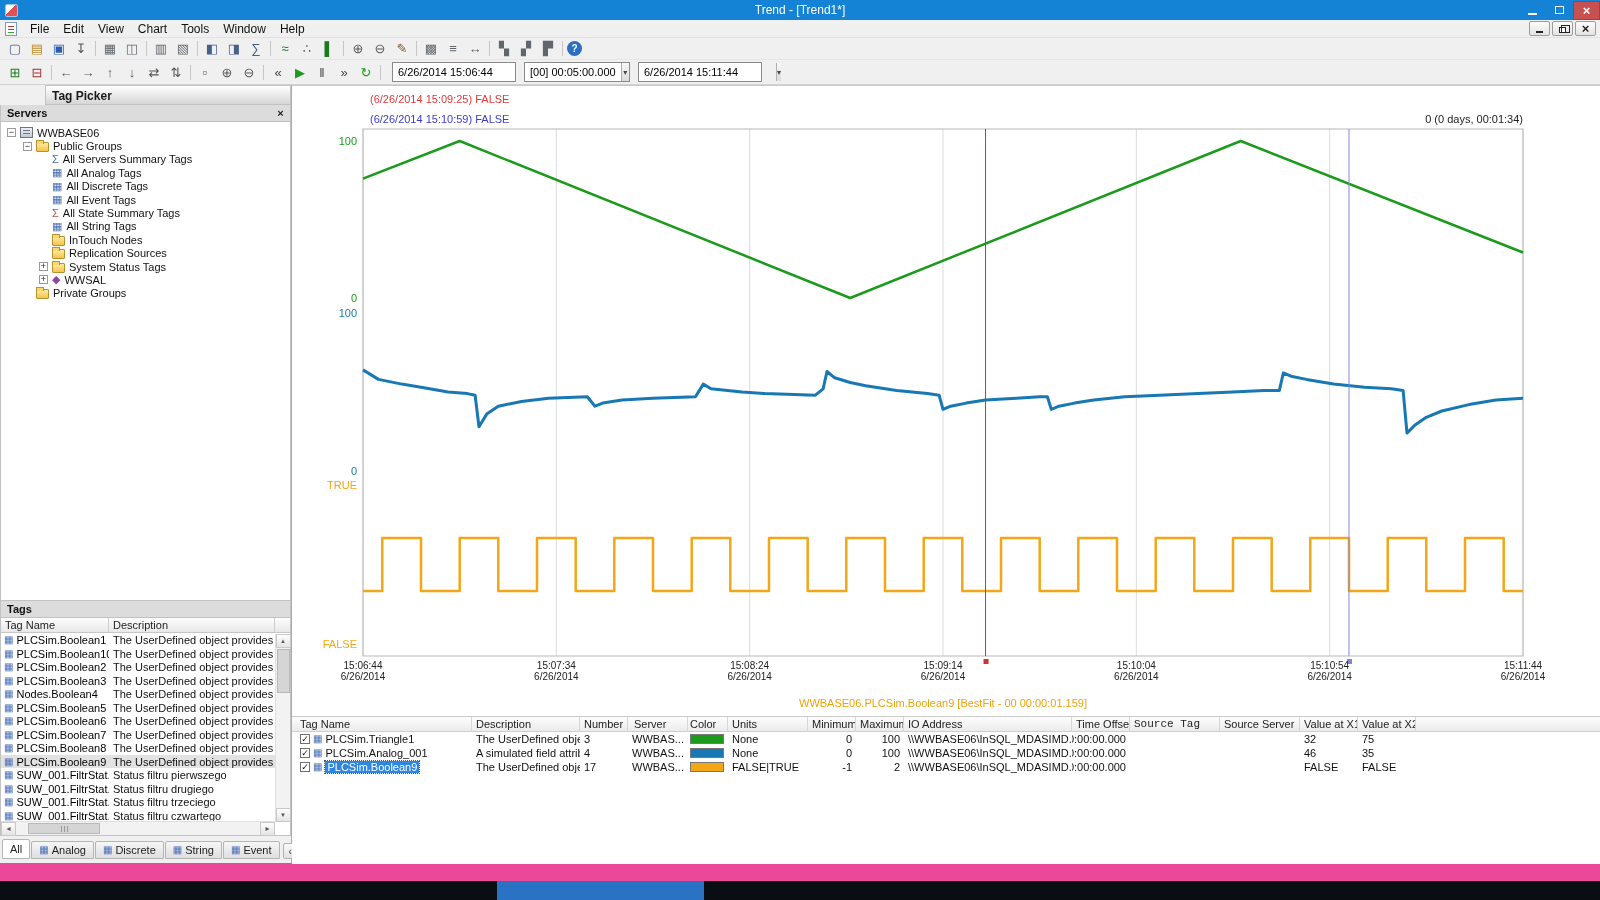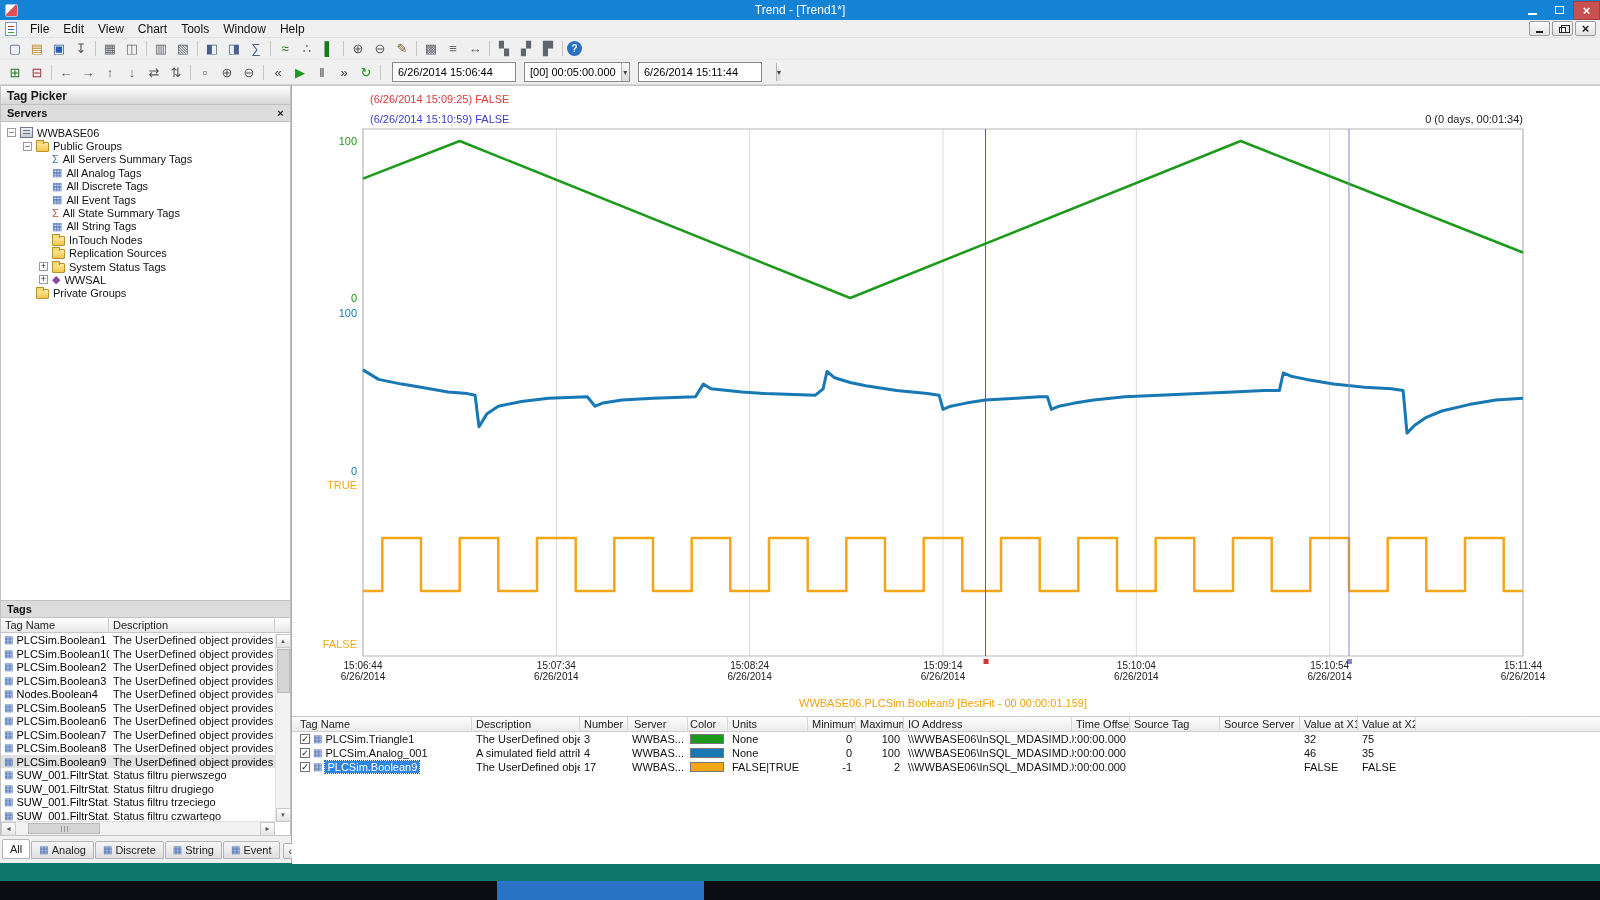--- a/index.html
+++ b/index.html
@@ -1,17 +1,17 @@
 <!DOCTYPE html>
 <html><head>
 <meta charset="utf-8">
 <style>
   *{margin:0;padding:0;box-sizing:border-box;}
   body{font-family:"Liberation Sans",sans-serif;background:#3a3a3a;}
-  #app{position:relative;width:1600px;height:900px;background:#0f766e;overflow:hidden;}
+  #app{position:relative;width:1600px;height:900px;background:#ec4899;overflow:hidden;}
 
   
   #titlebar{position:absolute;top:0;left:0;width:100%;height:20px;background:#1583d5;display:flex;align-items:center;color:#fff;}
   .tb-icon{width:13px;height:13px;margin-left:5px;background:linear-gradient(135deg,#ffffff 45%,#e05050 45%);border:1px solid #9fc4e8;border-radius:2px;z-index:2;}
   .tb-title{position:absolute;left:0;right:0;text-align:center;font-size:12px;}
   .tb-btns{margin-left:auto;display:flex;z-index:2;}
   .tb-btn{width:27px;height:19px;display:flex;align-items:center;justify-content:center;color:#fff;}
   .tb-btn.close{background:#c75050;border:1px solid #a83b3b;}
   .ic-minbar{width:9px;height:2px;background:currentColor;margin-top:7px;}
   .ic-maxbox{width:9px;height:8px;border:1px solid currentColor;}
@@ -41,21 +41,21 @@
   .dt-field.dur{width:106px;}
   .dt-text{flex:1;padding:0 5px;white-space:nowrap;}
   .dt-arrow{width:16px;height:18px;border-left:1px solid #b0b0b0;background:linear-gradient(#f8f8f8,#dcdcdc);display:flex;align-items:center;justify-content:center;color:#444;}
   .dt-arrow::before{content:"▾";font-size:8px;}
 
   
   #content{position:absolute;top:85px;left:0;width:1600px;height:778px;display:flex;}
 
   
   #tagpicker{width:292px;height:778px;background:#f0f0f0;border-right:1px solid #ababab;display:flex;flex-direction:column;}
-  .tp-title{height:20px;background:linear-gradient(#ffffff,#d6d6d6);border:1px solid #c2c2c2;font-weight:bold;font-size:12px;color:#1a1a1a;padding:3px 6px 0;}
+  .tp-title{height:20px;background:linear-gradient(#ffffff,#d6d6d6);border:1px solid #c2c2c2;font-weight:bold;font-size:12px;color:#1a1a1a;padding:3px 6px 0;margin-left:45px;}
   .tp-hdr{height:17px;background:#dcdcdc;border:1px solid #c2c2c2;border-top:none;font-weight:bold;font-size:11px;color:#111;padding:2px 6px 0;position:relative;}
   .tp-close{position:absolute;right:3px;top:2px;width:13px;height:13px;text-align:center;color:#222;}
   .tp-close::before{content:"×";font-size:11px;line-height:12px;}
   #tree{height:480px;background:#fff;border:1px solid #c2c2c2;border-top:none;font-size:11px;padding-top:4px;overflow:hidden;}
   .tree-row{height:13.4px;display:flex;align-items:center;white-space:nowrap;}
   .tw-exp{width:9px;height:9px;min-width:9px;border:1px solid #9a9a9a;background:#fff;font-size:9px;line-height:7px;text-align:center;color:#222;margin-right:4px;}
   .tw-sp{width:13px;min-width:13px;}
   .ti{width:13px;height:10px;min-width:13px;margin-right:4px;position:relative;}
   .ti-folder{background:linear-gradient(#ffe9a0,#f3c64a);border:1px solid #b8912f;border-radius:1px;margin-top:2px;}
   .ti-folder::before{content:"";position:absolute;left:-1px;top:-3px;width:6px;height:3px;background:#f7d873;border:1px solid #b8912f;border-bottom:none;border-radius:1px 1px 0 0;}
@@ -495,21 +495,21 @@
             <span class="gh-cell" style="left: 4px; width: 176px;">Tag Name</span>
             <span class="gh-cell" style="left: 180px; width: 108px;">Description</span>
             <span class="gh-cell" style="left: 288px; width: 48px;">Number</span>
             <span class="gh-cell" style="left: 338px; width: 58px;">Server</span>
             <span class="gh-cell" style="left: 394px; width: 42px;">Color</span>
             <span class="gh-cell" style="left: 436px; width: 80px;">Units</span>
             <span class="gh-cell" style="left: 516px; width: 48px; text-align: right;">Minimum</span>
             <span class="gh-cell" style="left: 564px; width: 48px; text-align: center;">Maximum</span>
             <span class="gh-cell" style="left: 612px; width: 168px;">IO Address</span>
             <span class="gh-cell" style="left: 780px; width: 58px; text-align: right;">Time Offset</span>
-            <span class="gh-cell" style="left: 838px; width: 90px;">Source Tag</span>
+            <span class="gh-cell" style="left: 838px; width: 90px; font-family: Liberation Mono, monospace;">Source Tag</span>
             <span class="gh-cell" style="left: 928px; width: 80px;">Source Server</span>
             <span class="gh-cell" style="left: 1008px; width: 58px;">Value at X1</span>
             <span class="gh-cell" style="left: 1066px; width: 58px;">Value at X2</span>
           </div>
         <div id="grid-rows">
             <div class="grow">
               <span class="g-cell" style="left: 4px; width: 176px;">
                 <span class="gcb"></span>
                 <span class="tico sm">▦</span>
                 <span>PLCSim.Triangle1</span>

